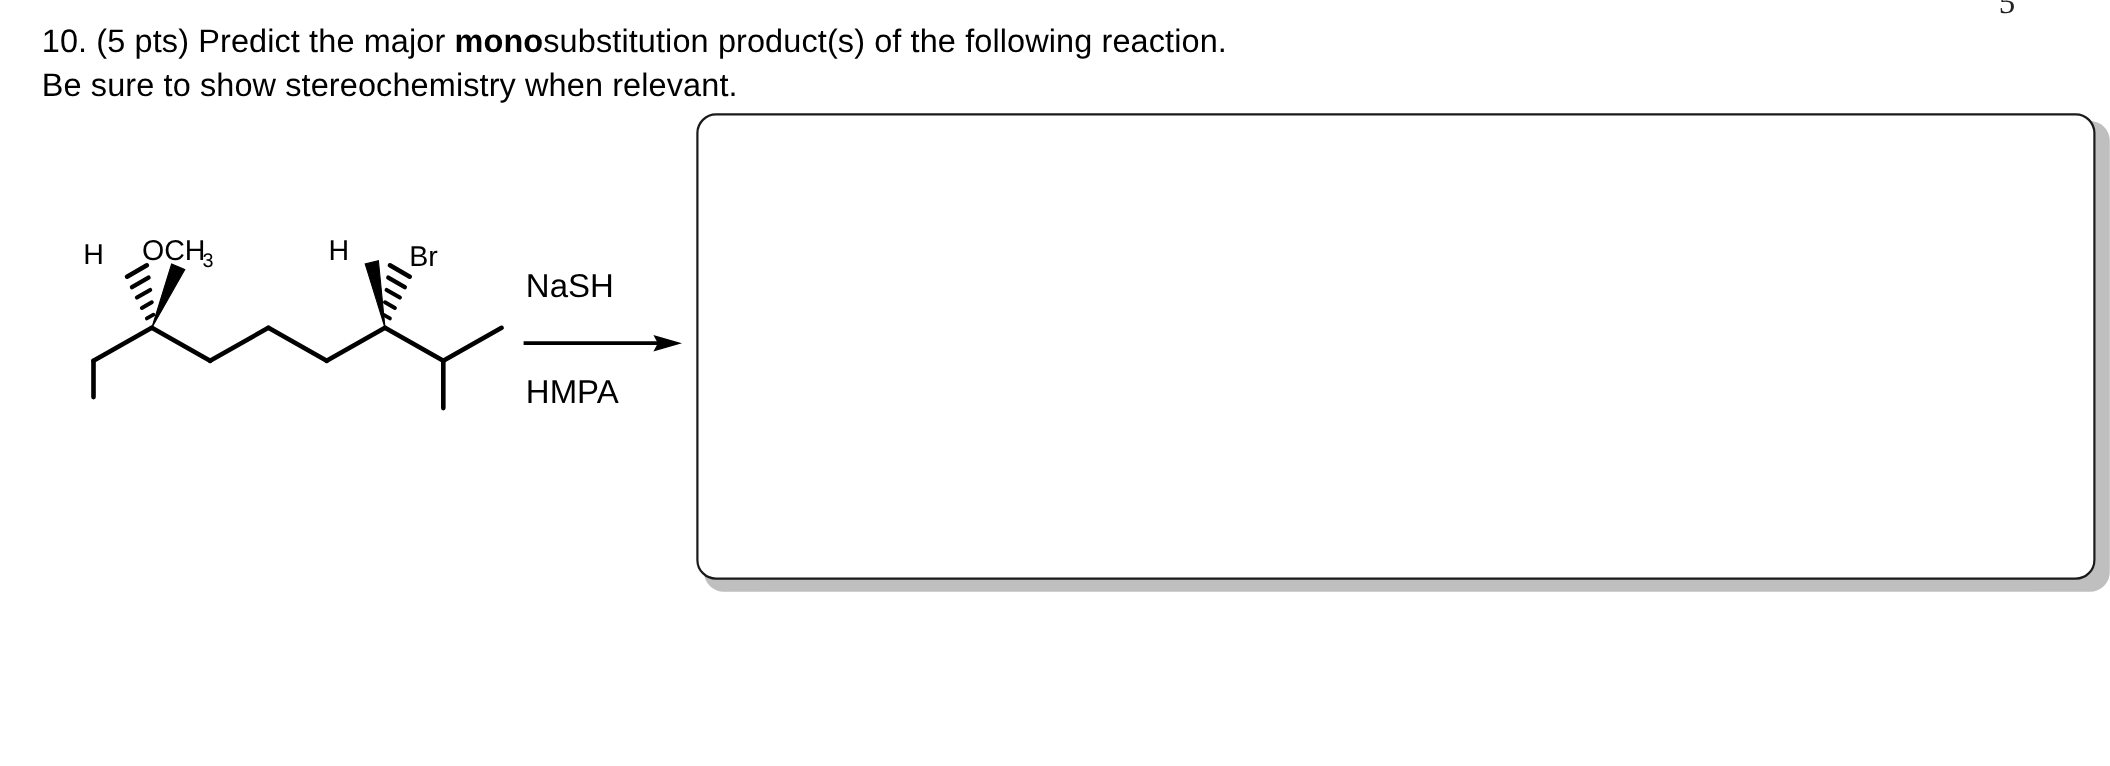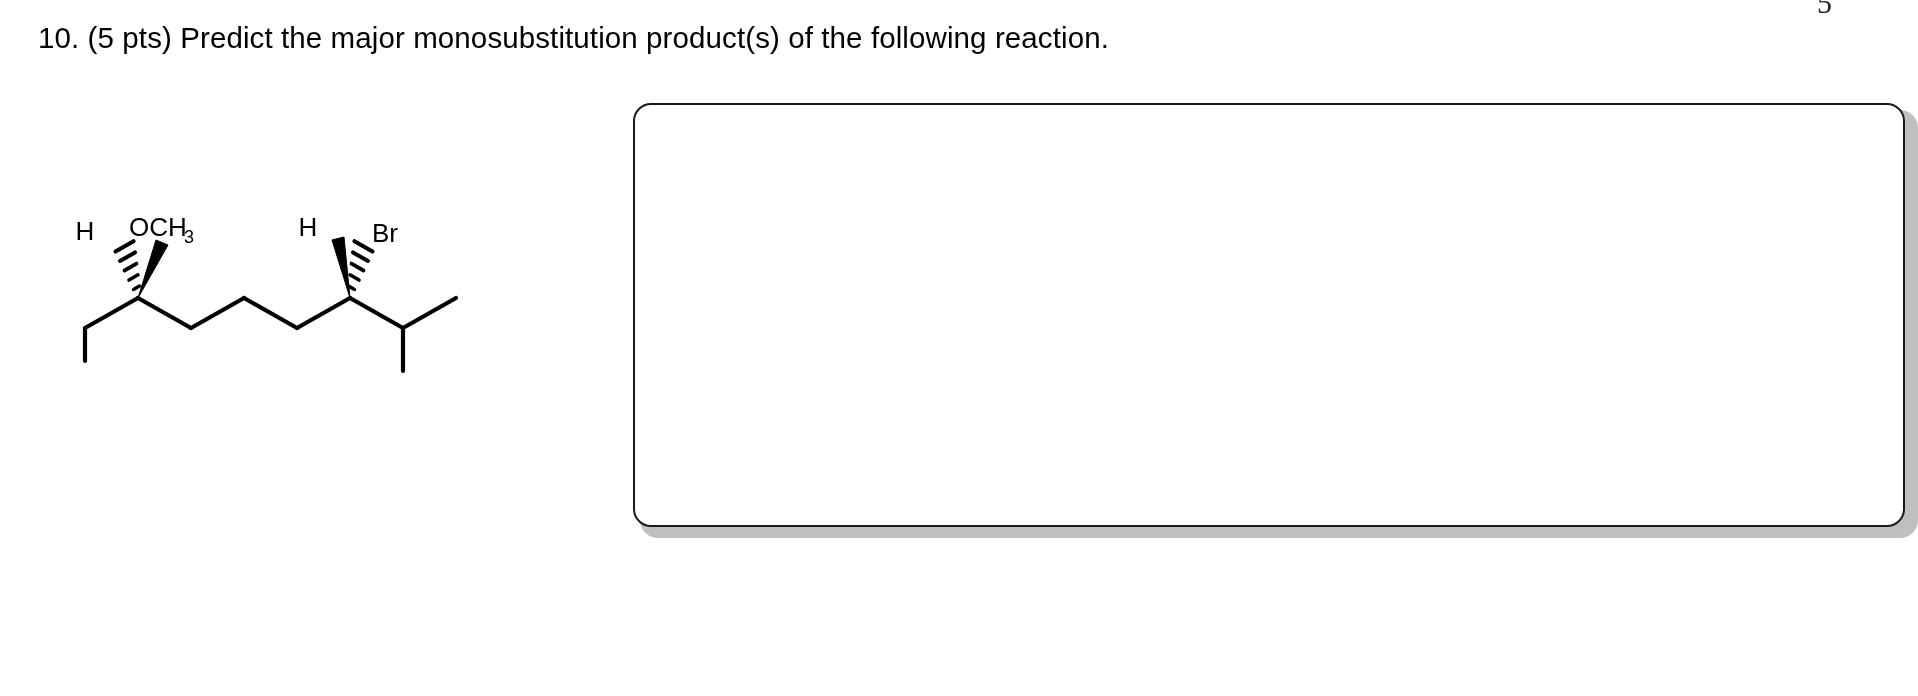--- a/index.html
+++ b/index.html
@@ -31,21 +31,21 @@
   .prompt {
     position: absolute;
     left: 38px;
     top: 18px;
     width: 1500px;
     font-size: 29.5px;
     line-height: 1.37;
     letter-spacing: 0.1px;
     color: #000;
   }
-  .prompt .b { font-weight: normal; }
+  .prompt .b { font-weight: bold; }
   .prompt-line2 { display: block; }
 
   
   .scheme {
     position: absolute;
     left: 0;
     top: 96px;
     width: 1918px;
     height: 460px;
   }
@@ -120,20 +120,21 @@
     box-sizing: border-box;
   }
 </style>
 </head>
 <body>
 
 <div class="page-artifact">5</div>
 
 <div class="prompt">
   <span>10. (5 pts) Predict the major </span><span class="b">mono</span><span>substitution product(s) of the following reaction.</span>
+  <span class="prompt-line2">Be sure to show stereochemistry when relevant.</span>
 </div>
 
 <div class="scheme">
 
   <div class="structure">
     <svg width="420" height="210" viewBox="0 0 420 210">
       <g stroke="#000" stroke-width="4.2" fill="none" stroke-linecap="round" stroke-linejoin="round">
 
         <path d="M 25 145 L 25 112"></path>
 
@@ -178,17 +179,29 @@
 
       <text class="atom-label" x="69" y="20">OCH</text>
       <text class="atom-sub" x="124" y="27">3</text>
 
       <text class="atom-label" x="248" y="20" text-anchor="middle">H</text>
 
       <text class="atom-label" x="312" y="26">Br</text>
     </svg>
   </div>
 
+  <div class="reagents">
+    <div class="reagent-top">NaSH</div>
+
+    <div class="arrow-wrap">
+      <svg width="148" height="20" viewBox="0 0 148 20">
+        <line x1="2" y1="10" x2="128" y2="10" stroke="#000" stroke-width="3.4"></line>
+        <polygon points="146,10 120,2.5 124,10 120,17.5" fill="#000"></polygon>
+      </svg>
+    </div>
+
+    <div class="reagent-bottom">HMPA</div>
+  </div>
 
 </div>
 
 <div class="answer-shadow"></div>
 <div class="answer-box"></div>
 
 </body></html>

